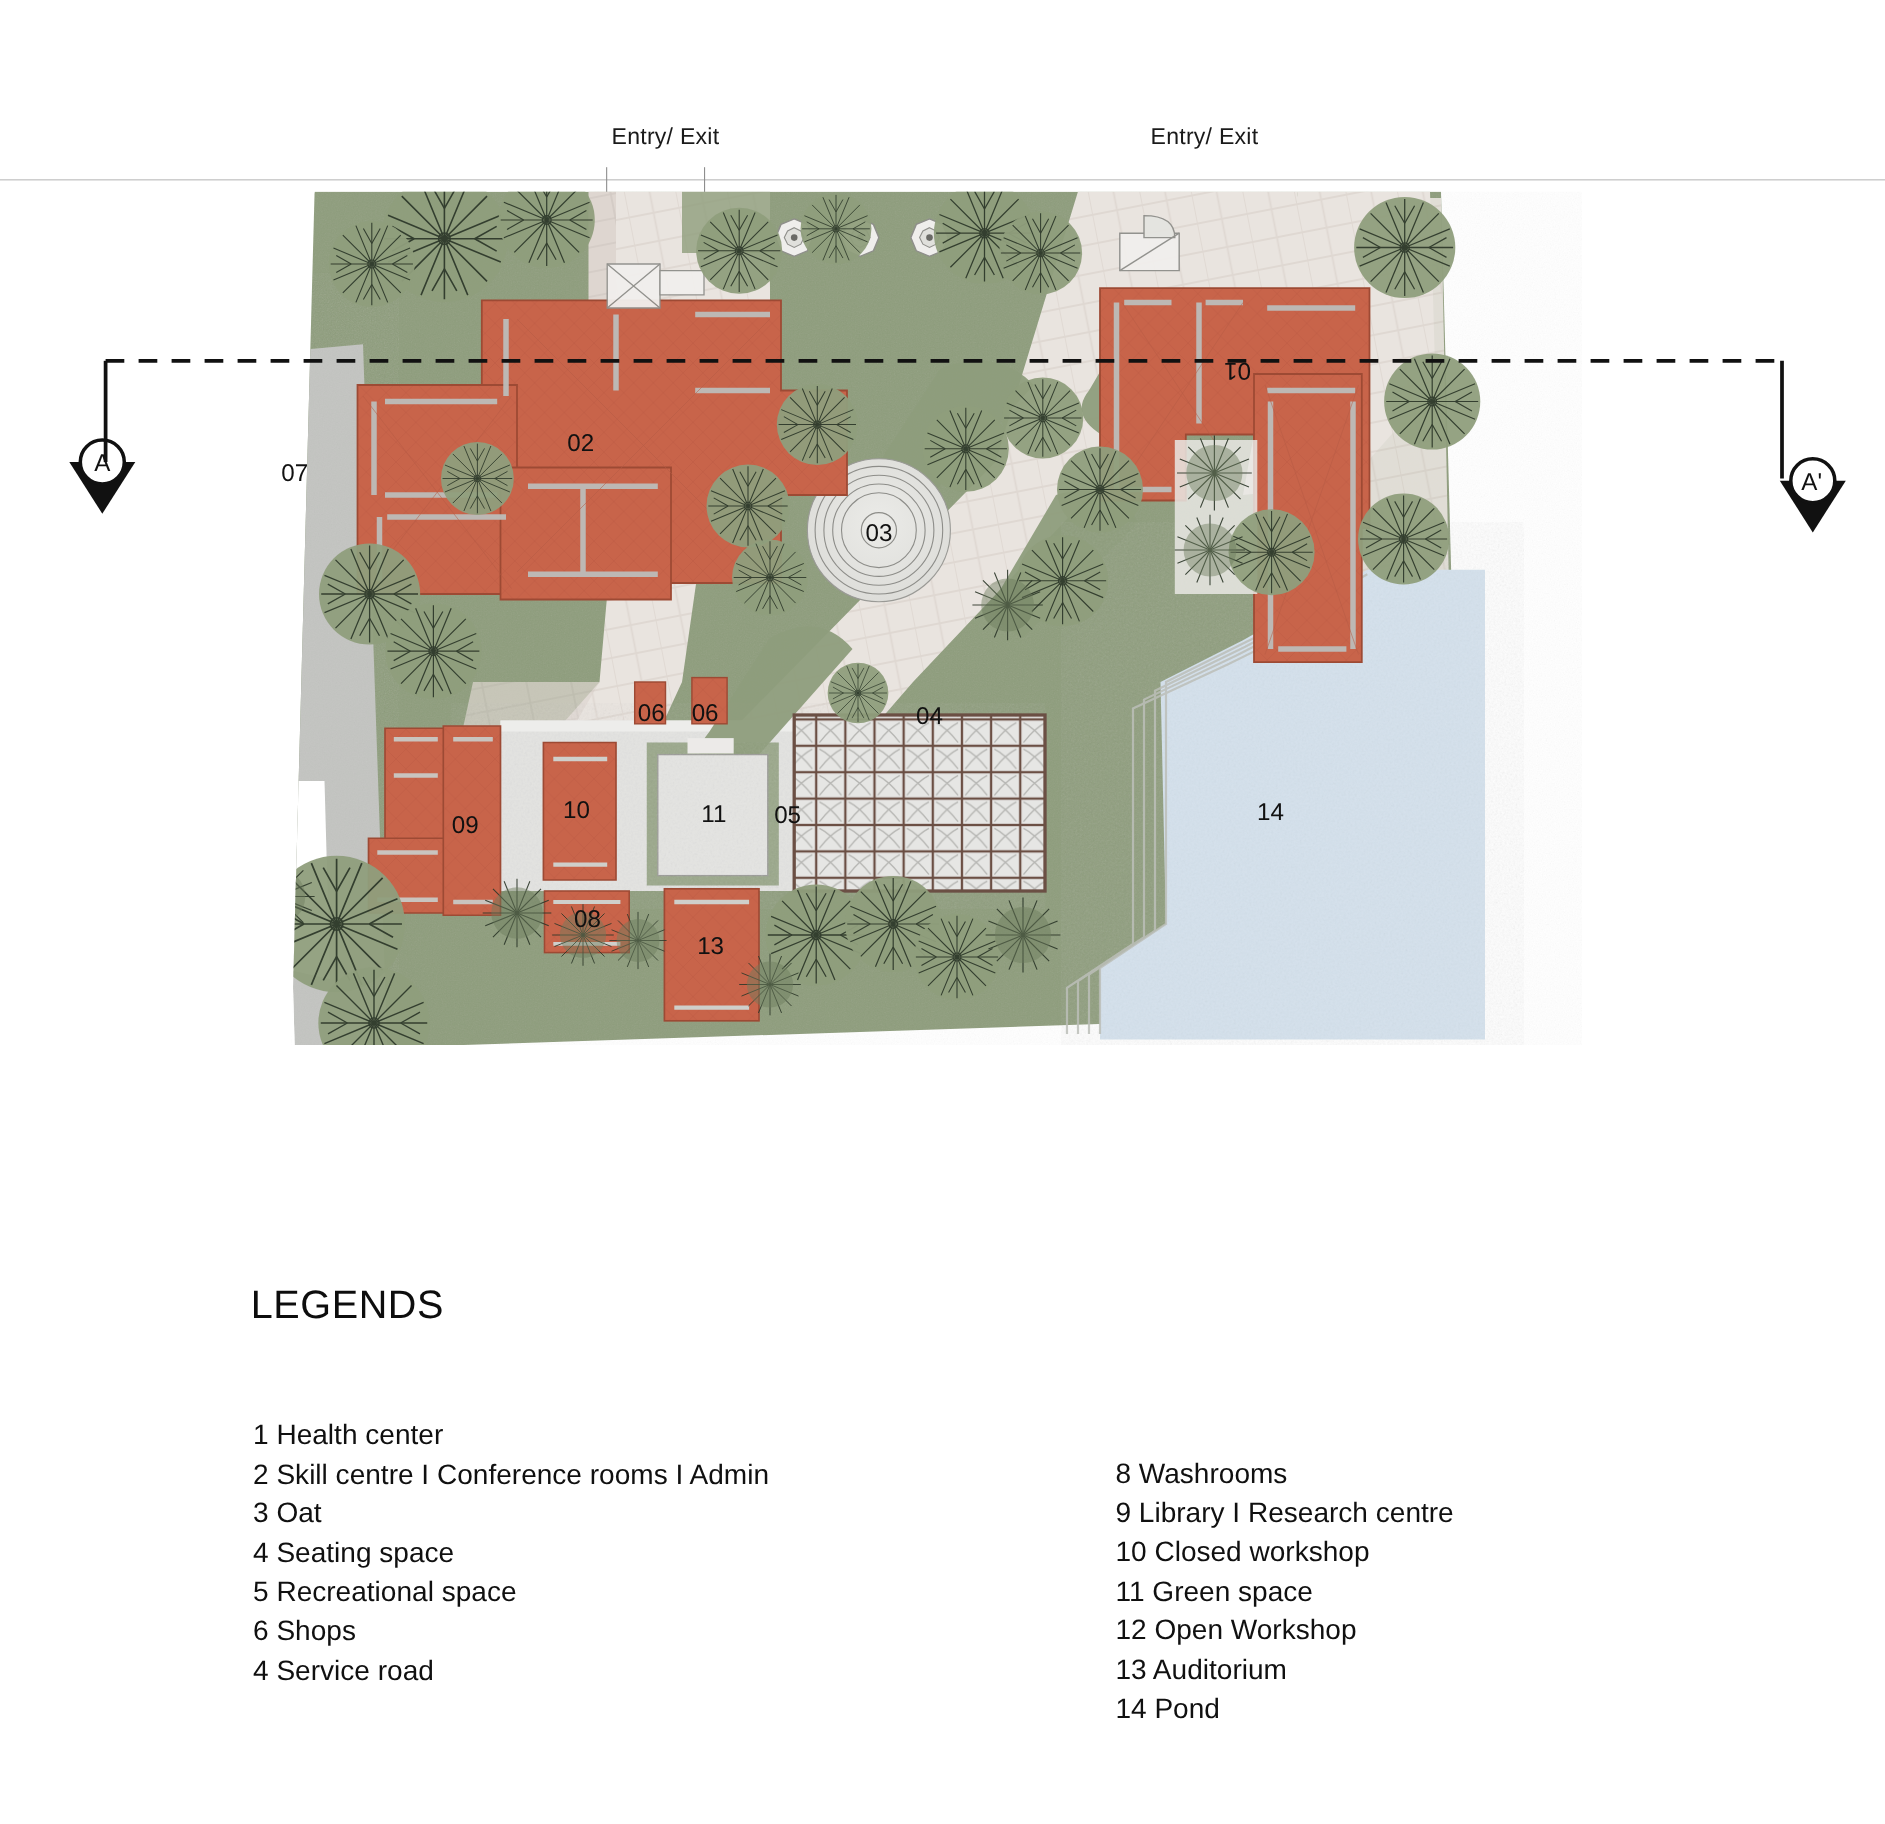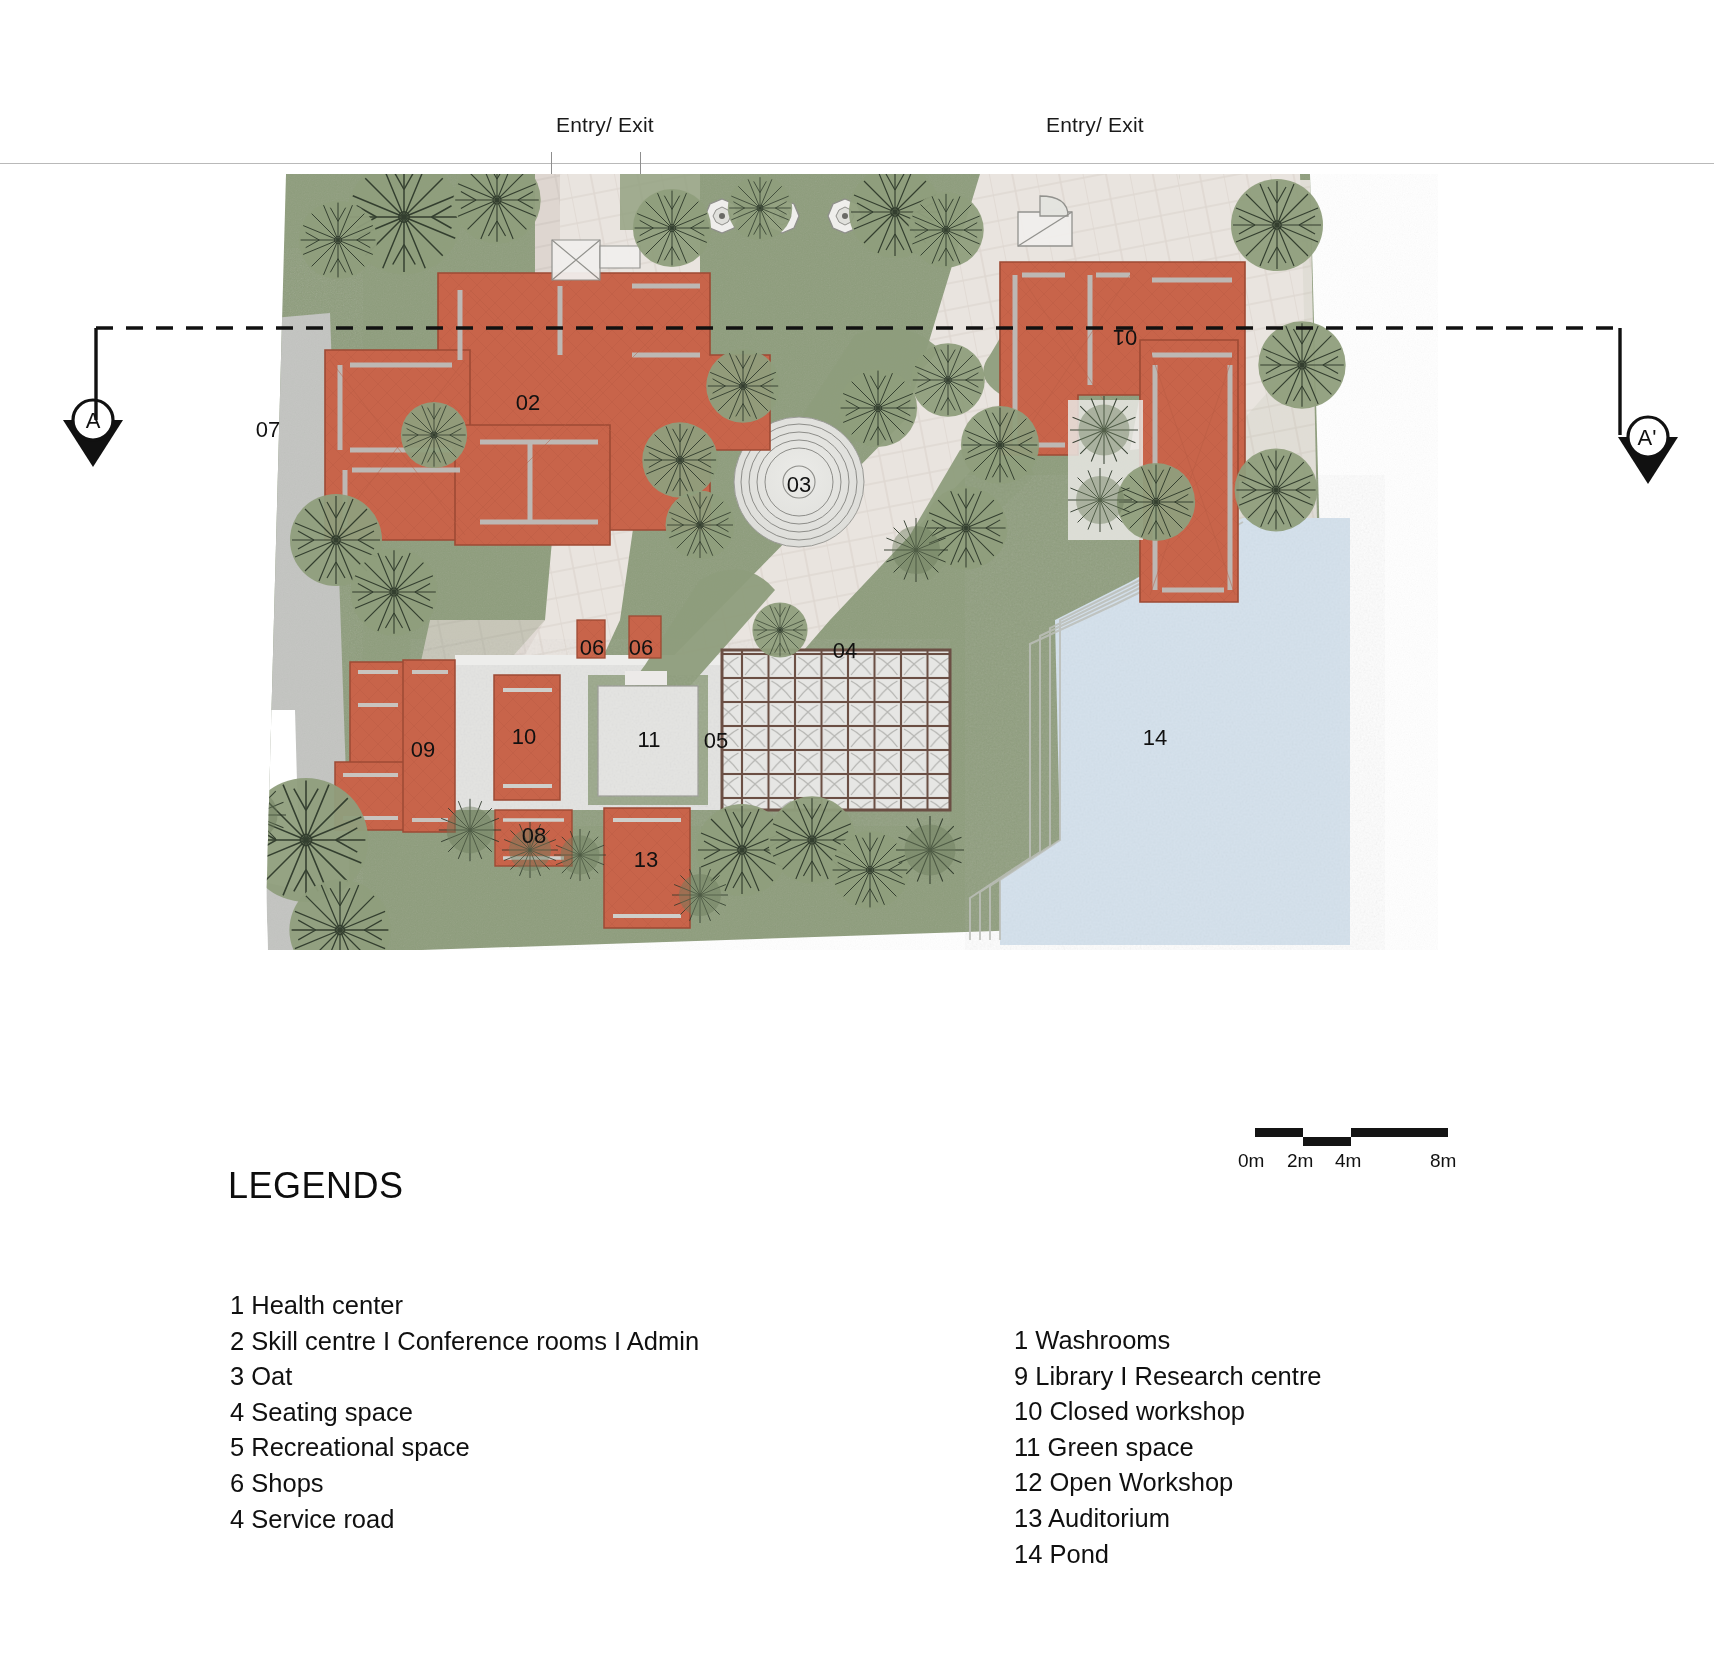--- a/index.html
+++ b/index.html
@@ -415,43 +415,34 @@
           <text x="534" y="693" text-anchor="middle">08</text>
           <text x="423" y="607" text-anchor="middle">09</text>
           <text x="524" y="594" text-anchor="middle">10</text>
           <text x="649" y="597" text-anchor="middle">11</text>
           <text x="646" y="717" text-anchor="middle">13</text>
           <text x="1155" y="595" text-anchor="middle">14</text>
         </g>
   </svg>
   </div>
 
-  <div id="scalebar">
-    <div class="sb-seg" style="left:0px;   top:0px;  width:48px;"></div>
-    <div class="sb-seg" style="left:48px;  top:9px;  width:48px;"></div>
-    <div class="sb-seg" style="left:96px;  top:0px;  width:97px;"></div>
-    <div class="sb-tick-label" style="left:-17px;">0m</div>
-    <div class="sb-tick-label" style="left:32px;">2m</div>
-    <div class="sb-tick-label" style="left:80px;">4m</div>
-    <div class="sb-tick-label" style="left:175px;">8m</div>
-  </div>
 
   <div id="legends-title">LEGENDS</div>
 
   <div class="legend-col" id="legend-col-left">
       <span class="legend-item">1 Health center</span>
       <span class="legend-item">2 Skill centre I Conference rooms I Admin</span>
       <span class="legend-item">3 Oat</span>
       <span class="legend-item">4 Seating space</span>
       <span class="legend-item">5 Recreational space</span>
       <span class="legend-item">6 Shops</span>
       <span class="legend-item">4 Service road</span>
     </div>
   <div class="legend-col" id="legend-col-right">
-      <span class="legend-item">1 Washrooms</span>
+      <span class="legend-item">8 Washrooms</span>
       <span class="legend-item">9 Library I Research centre</span>
       <span class="legend-item">10 Closed workshop</span>
       <span class="legend-item">11 Green space</span>
       <span class="legend-item">12 Open Workshop</span>
       <span class="legend-item">13 Auditorium</span>
       <span class="legend-item">14 Pond</span>
     </div>
 
 </div>
 

